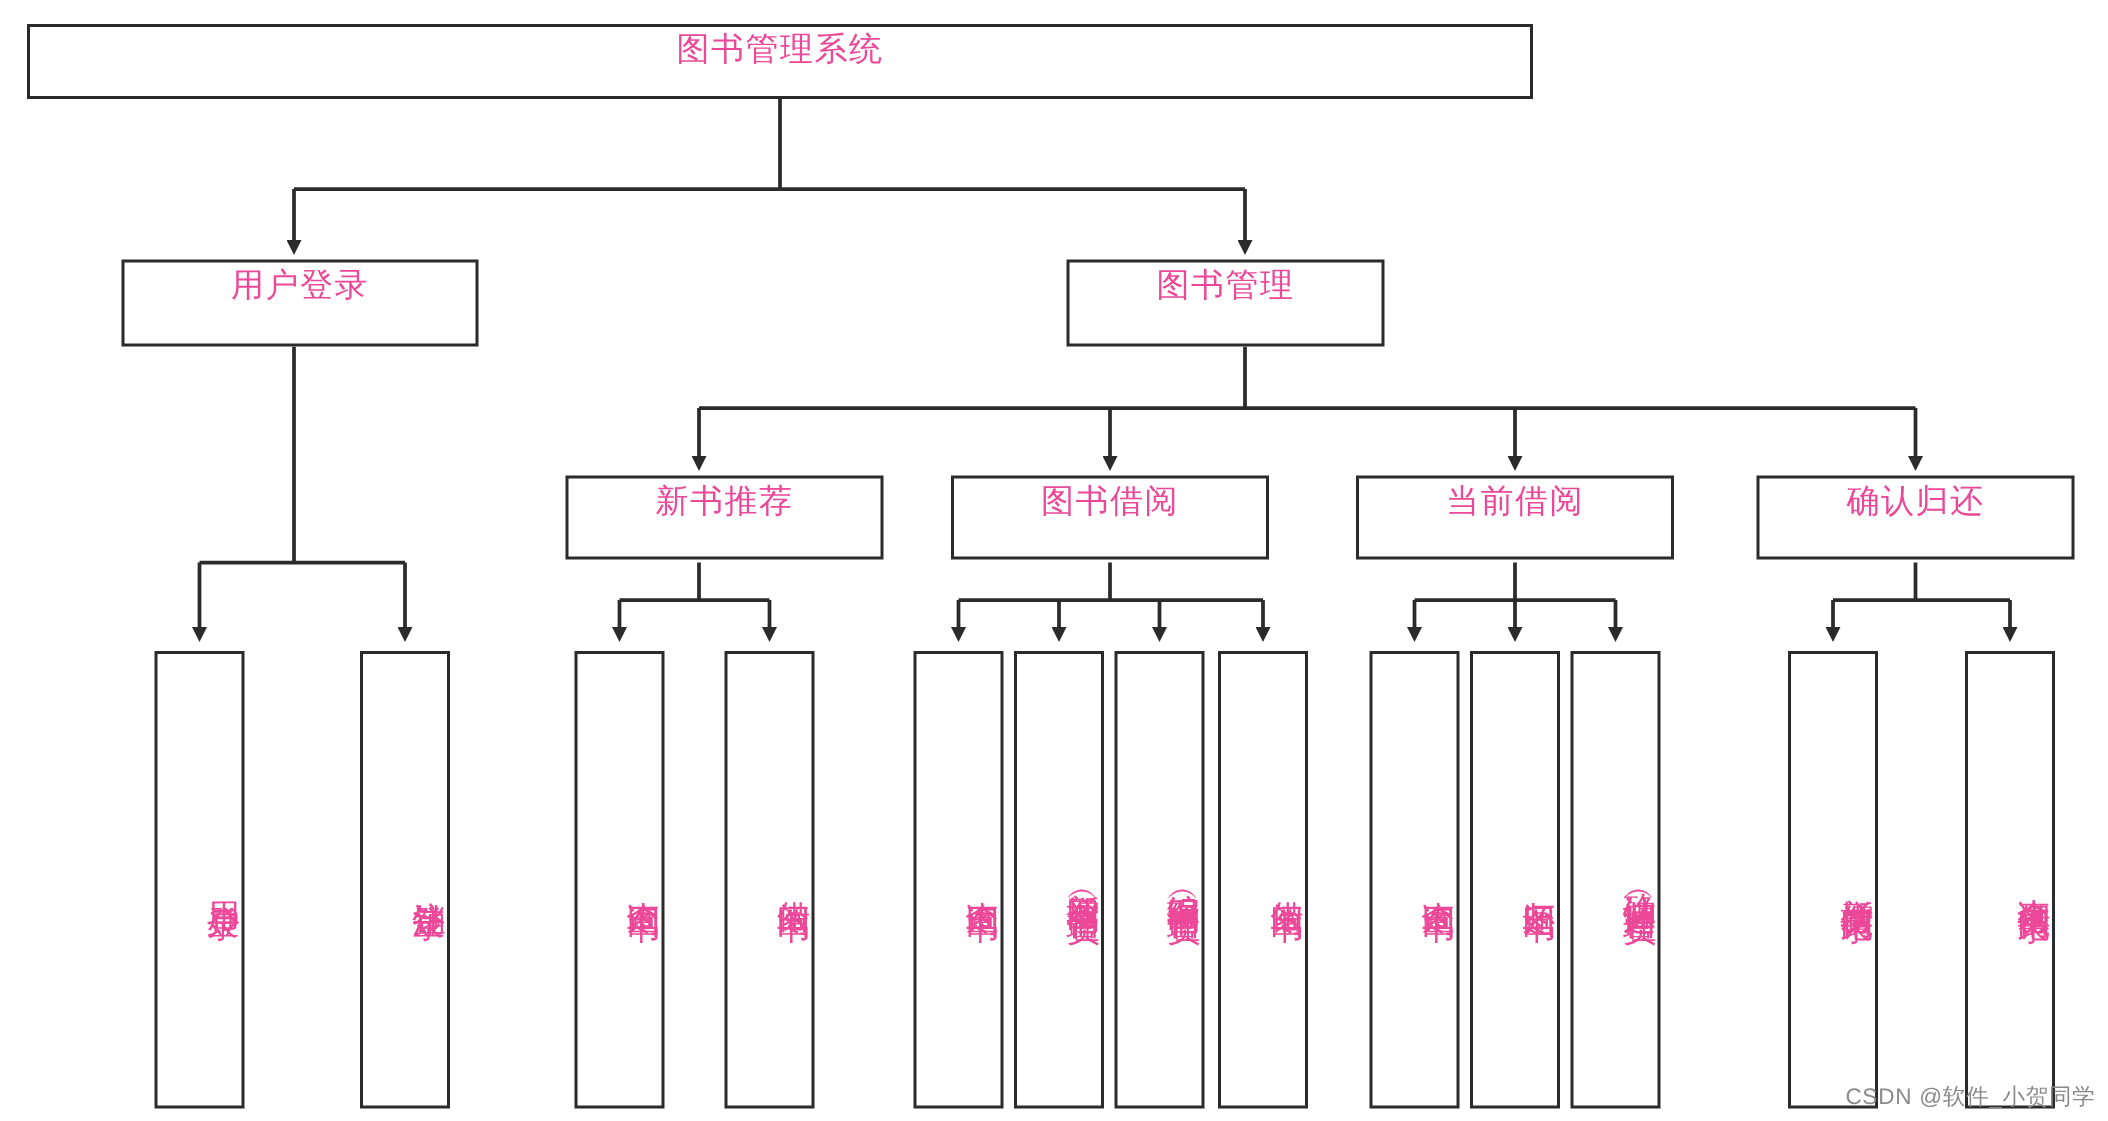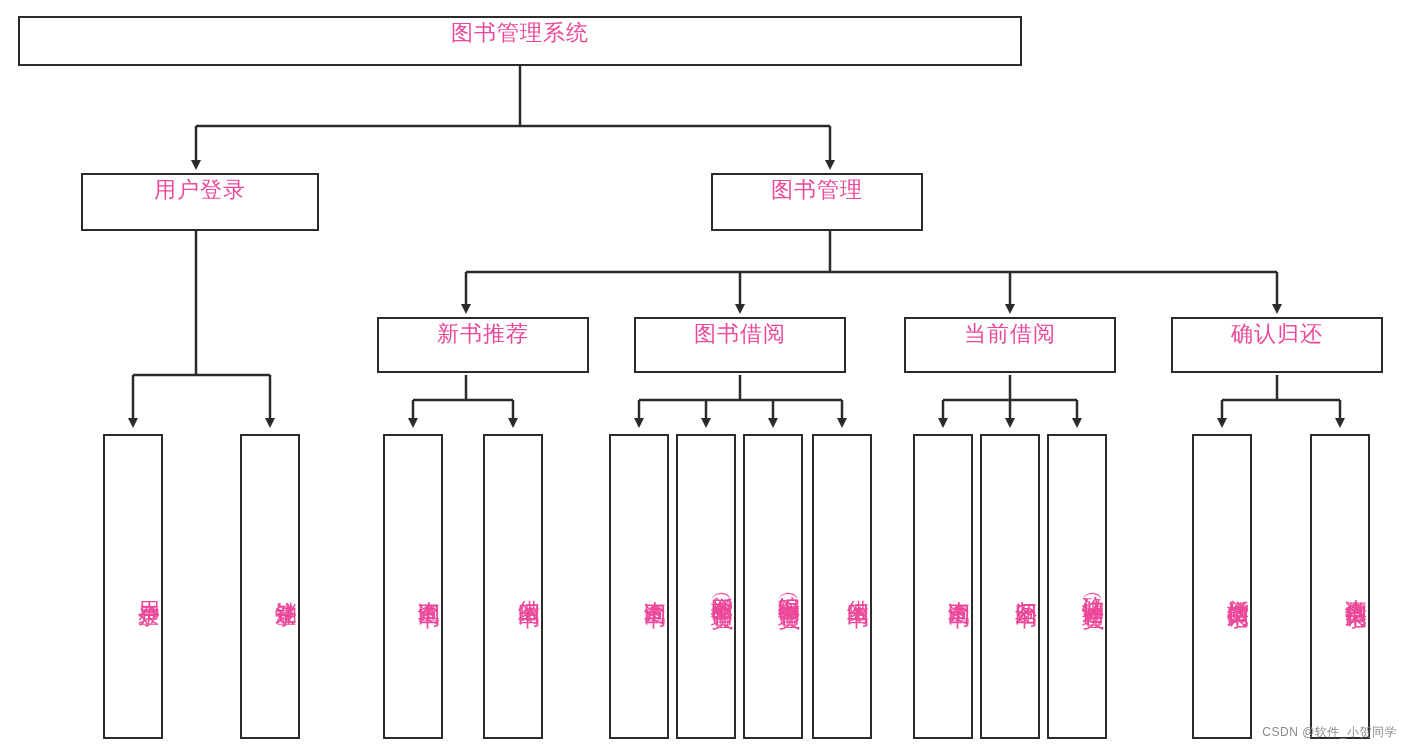--- a/index.html
+++ b/index.html
@@ -44,21 +44,21 @@
     font-size: 22px;
     line-height: 1.12;
     letter-spacing: 2px;
     padding: 8px 0;
     text-align: center;
   }
   .watermark {
     position: absolute;
     right: 8px;
     bottom: 6px;
-    font-size: 12px;
+    font-size: 15px;
     color: #8a8a8a;
     letter-spacing: 0.5px;
   }
 </style>
 </head>
 <body>
 
 <div id="canvas">
 
   <svg class="links" viewBox="0 0 1405 747">

